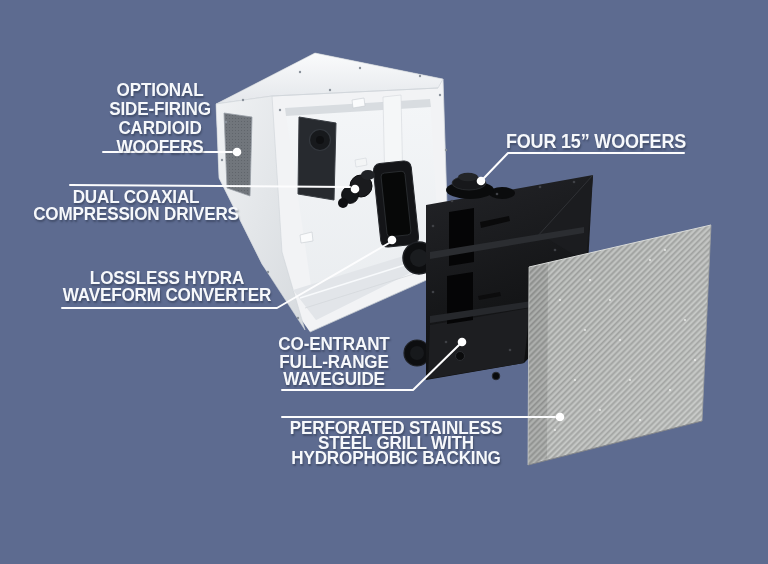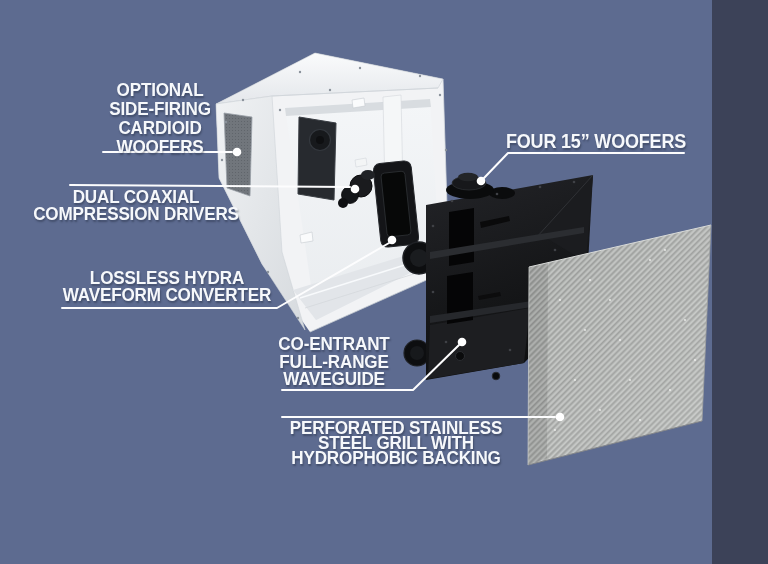--- a/index.html
+++ b/index.html
@@ -1,18 +1,18 @@
 <!DOCTYPE html>
 <html><head>
 <meta charset="utf-8">
 <style>
   html,body{margin:0;padding:0;background:#3c4258;}
   #stage{
     position:relative;
-    width:712px;height:564px;
+    width:768px;height:564px;
     overflow:hidden;
     background:#5d6b90;
     font-family:"Liberation Sans",sans-serif;
   }
   #stage svg{position:absolute;left:0;top:0;}
   .callout-label{
     position:absolute;
     color:#f6f8fb;
     font-weight:bold;
     font-size:19px;

